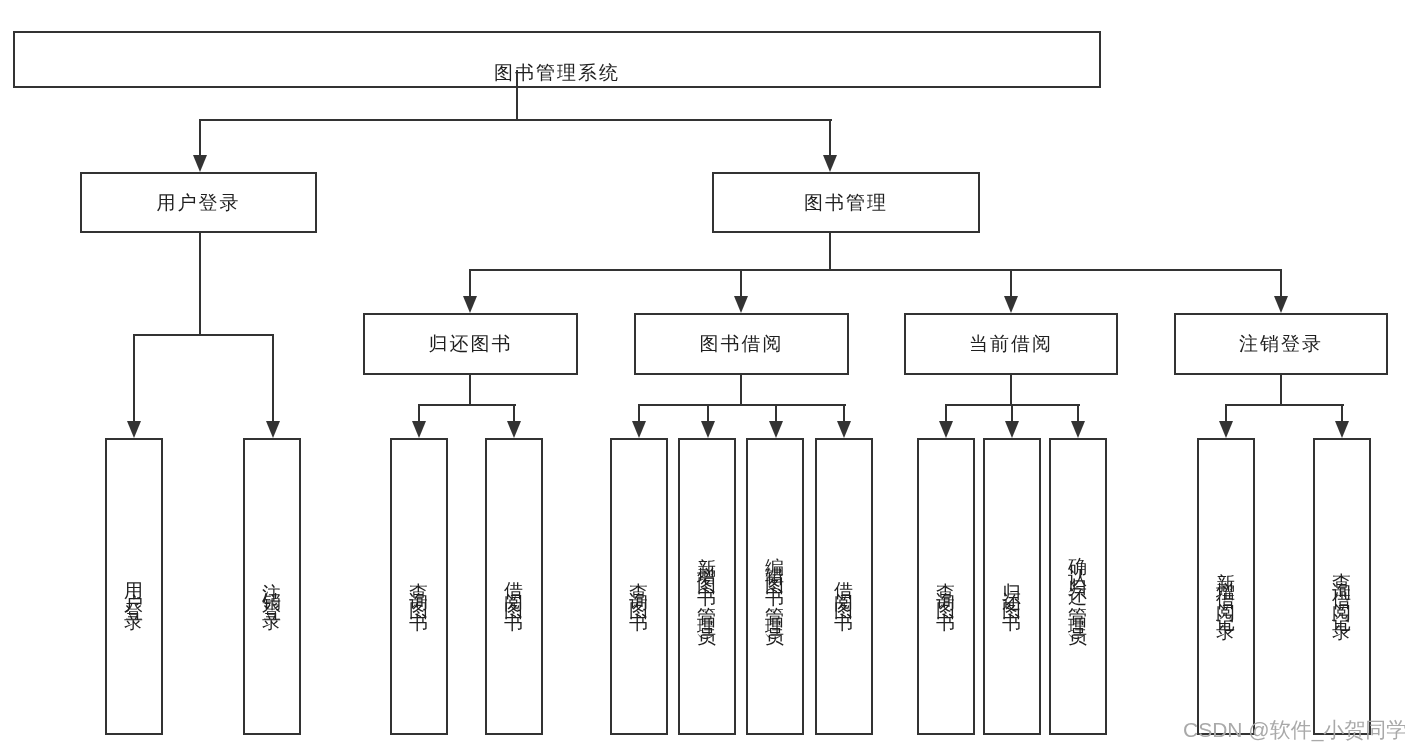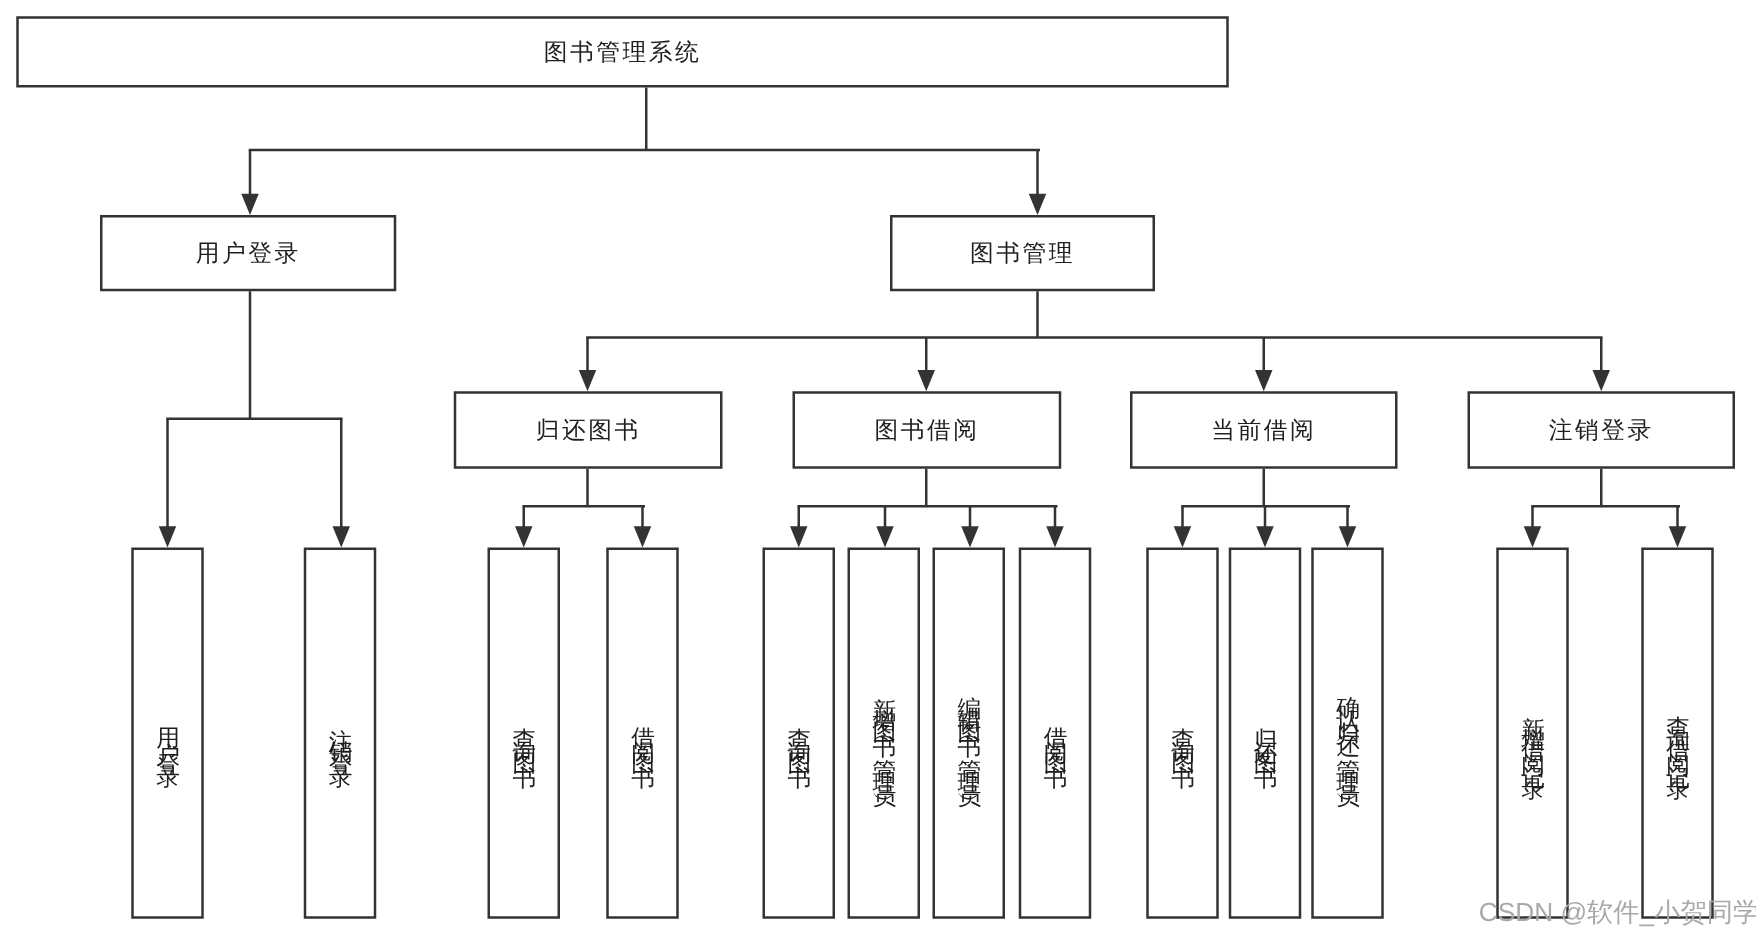--- a/index.html
+++ b/index.html
@@ -8,23 +8,23 @@
     position:relative; width:1405px; height:747px; background:#ffffff;
     font-family:"Liberation Sans","DejaVu Sans",sans-serif; color:var(--text);
     overflow:hidden;
   }
   .box {
     position:absolute; box-sizing:border-box; background:#ffffff;
     border:2.5px solid var(--line);
     display:flex; align-items:center; justify-content:center;
     font-size:19px; letter-spacing:2px; text-align:center;
   }
-  .box-root { left:13px; top:13px; width:970px; height:57px; }
+  .box-root { left:13px; top:31px; width:1088px; height:57px;align-items:flex-end; }
   .box-l2-left  { left:80px;  top:172px; width:237px; height:61px; }
-  .box-l2-right { left:712px; top:172px; width:212px; height:61px; }
+  .box-l2-right { left:712px; top:172px; width:268px; height:61px; }
   .box-l3 { top:313px; height:62px; width:215px; }
   .leaf { top:438px; width:58px; height:297px; }
   .leaf span {
     writing-mode:vertical-rl; text-orientation:mixed;
     font-size:19px; letter-spacing:10px; line-height:1;
   }
   .hline, .vline { position:absolute; background:var(--line); }
   .hline { height:2px; }
   .vline { width:2px; }
   .arrowhead {

